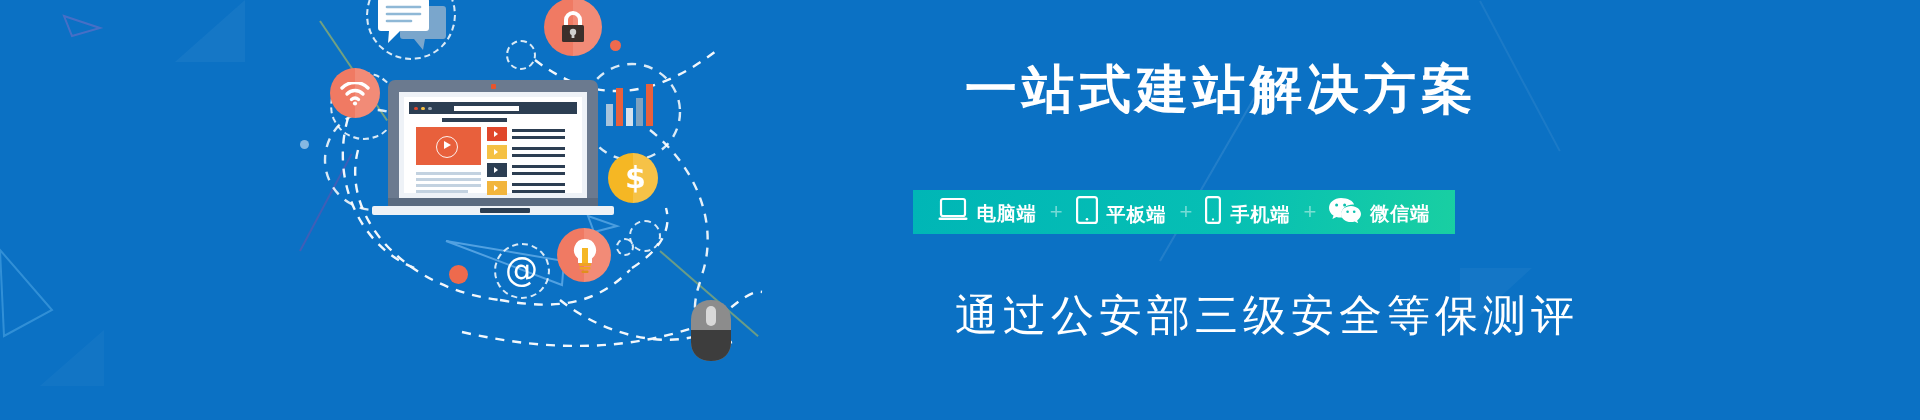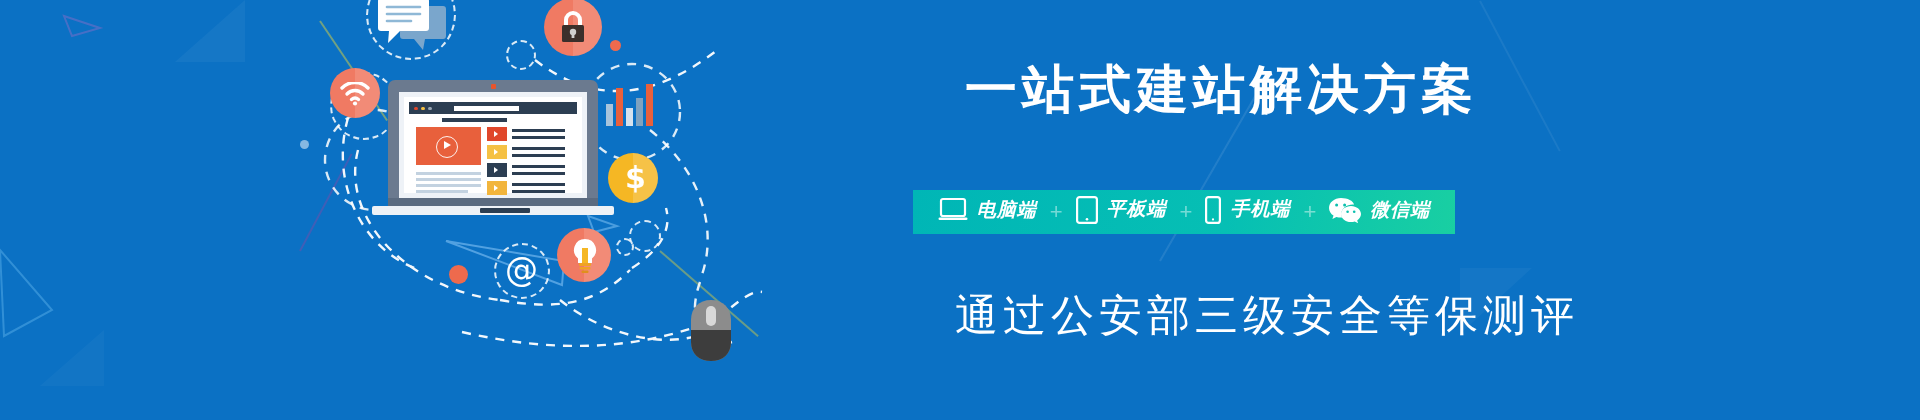--- a/index.html
+++ b/index.html
@@ -110,21 +110,21 @@
     letter-spacing: 5px; white-space: nowrap;
     font-family: "DejaVu Sans", "Liberation Sans", sans-serif;
     text-align: center;
   }
   #badge {
     position: absolute; left: 173px; top: 190px;
     width: 542px; height: 44px;
     background: linear-gradient(100deg, #00b6b6 0%, #06bfb4 58%, #19cfa2 100%);
     display: flex; align-items: center; justify-content: center;
   }
-  .badge-item { display: flex; align-items: flex-start; font-style: italic; }
+  .badge-item { display: flex; align-items: flex-end; }
   .badge-label {
     color: #fff; font-size: 19px; font-weight: bold; letter-spacing: 1px;
     margin-left: 9px; white-space: nowrap;
     font-family: "DejaVu Sans", "Liberation Sans", sans-serif;
   }
   .plus {
     color: rgba(255,255,255,.45); font-size: 22px; font-weight: 300;
     margin: 0 13px; line-height: 1;
   }
   .ic { position: relative; display: inline-block; }

